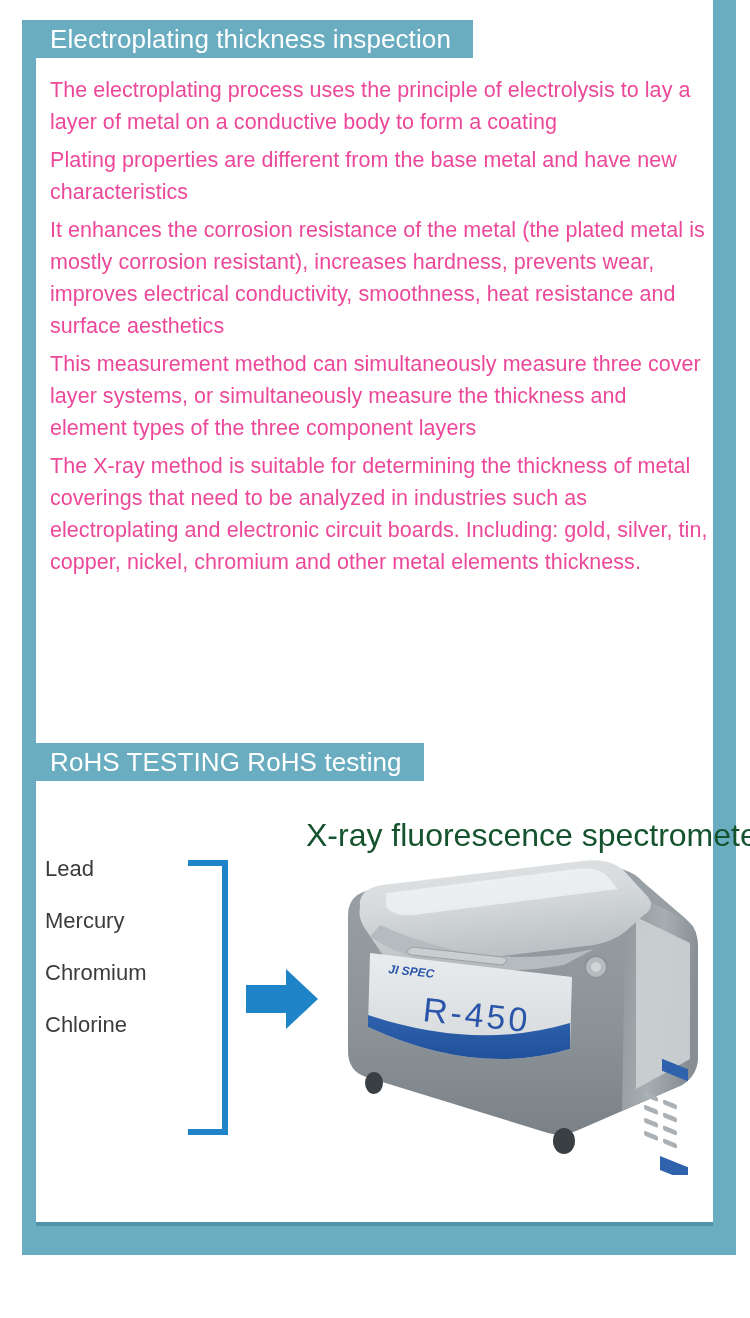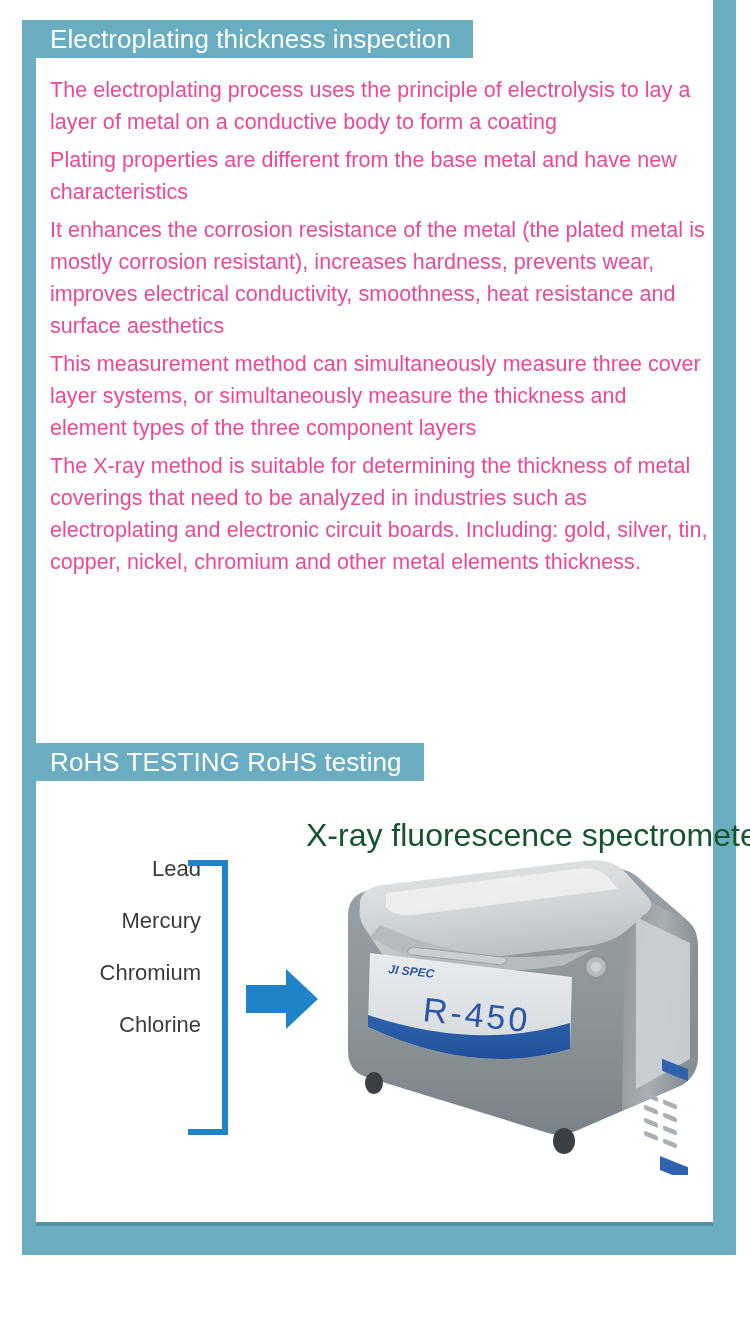--- a/index.html
+++ b/index.html
@@ -95,23 +95,24 @@
     position: absolute;
     left: 270px; top: 22px;
     font-size: 32px;
     color: #14532d;
     white-space: nowrap;
   }
 
   
   .elements {
     position: absolute;
-    left: 13px; top: 48px;
+    left: 0px; top: 48px;
     width: 152px;
-    text-align: right;
+    text-align: left;
+    padding-left: 9px;
   }
   .element-item {
     font-size: 22px;
     color: #3b3b3b;
     height: 52px;
     line-height: 52px;
     white-space: nowrap;
   }
 
   

